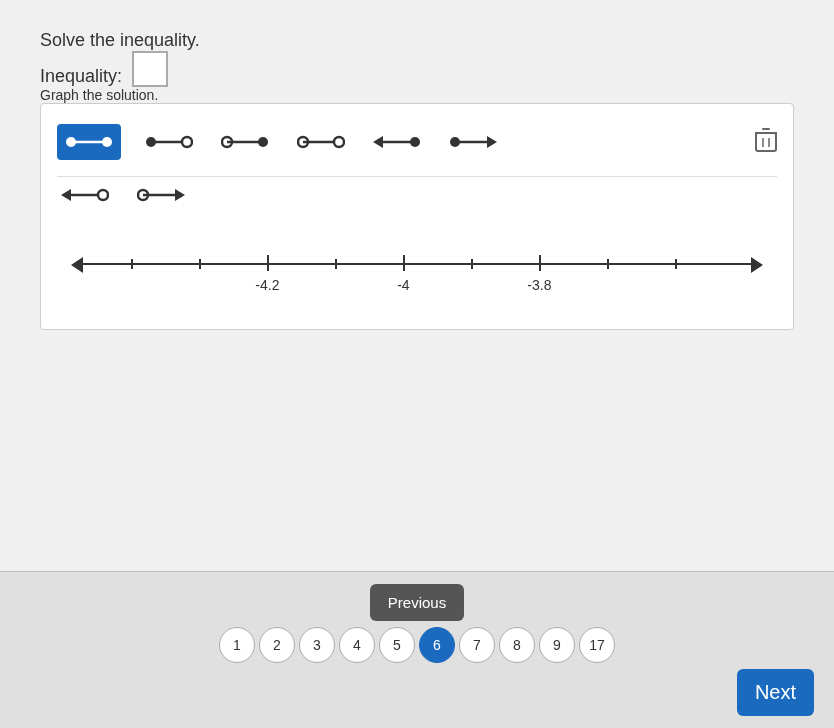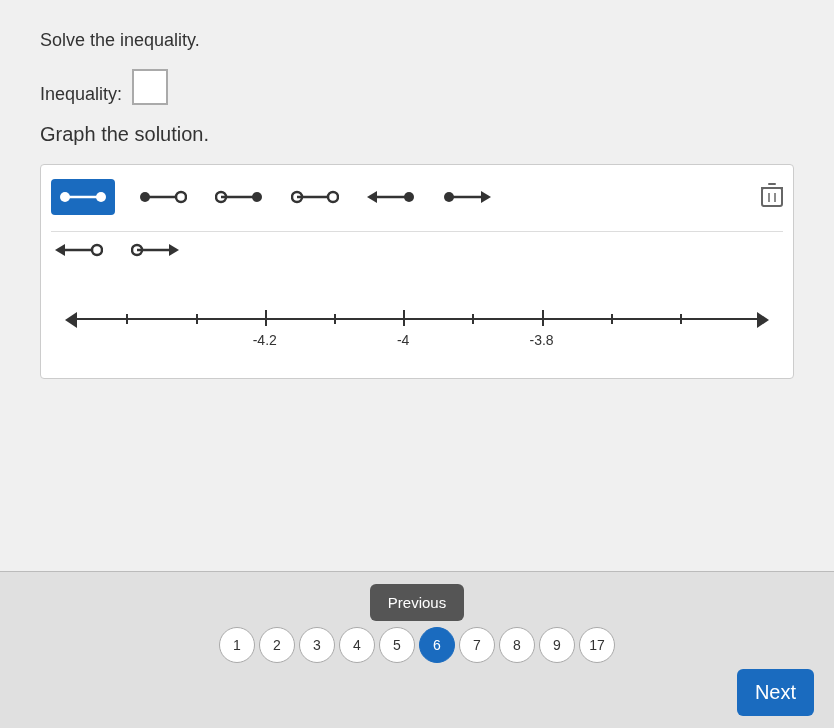--- a/index.html
+++ b/index.html
@@ -12,21 +12,20 @@
       display: flex;
       flex-direction: column;
     }
 
     .main-content {
       flex: 1;
       background: #f0f0f0;
       padding: 30px 40px 20px 40px;
       display: flex;
       flex-direction: column;
-      gap: 18px;
     }
 
     .solve-label {
       font-size: 18px;
       color: #333;
       font-weight: 400;
     }
 
     .inequality-equation {
       font-size: 26px;
@@ -50,29 +49,29 @@
       width: 36px;
       height: 36px;
       border: 2px solid #aaa;
       background: white;
       font-size: 16px;
       text-align: center;
       outline: none;
     }
 
     .graph-label {
-      font-size: 20px;
+      font-size: 14px;
       color: #333;
     }
 
     .graph-panel {
       background: white;
       border: 1px solid #ccc;
       border-radius: 4px;
-      padding: 10px;
+      padding: 16px;
       display: flex;
       flex-direction: column;
       gap: 12px;
     }
 
     .symbol-row {
       display: flex;
       align-items: center;
       gap: 20px;
       padding: 4px 0;

